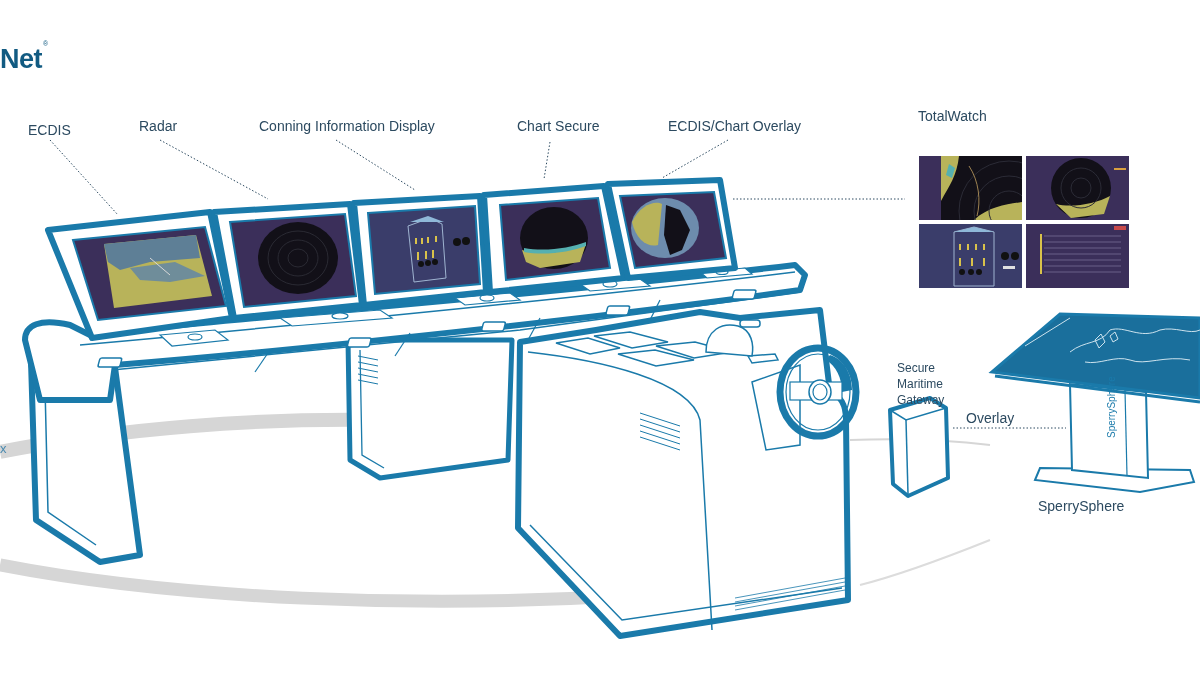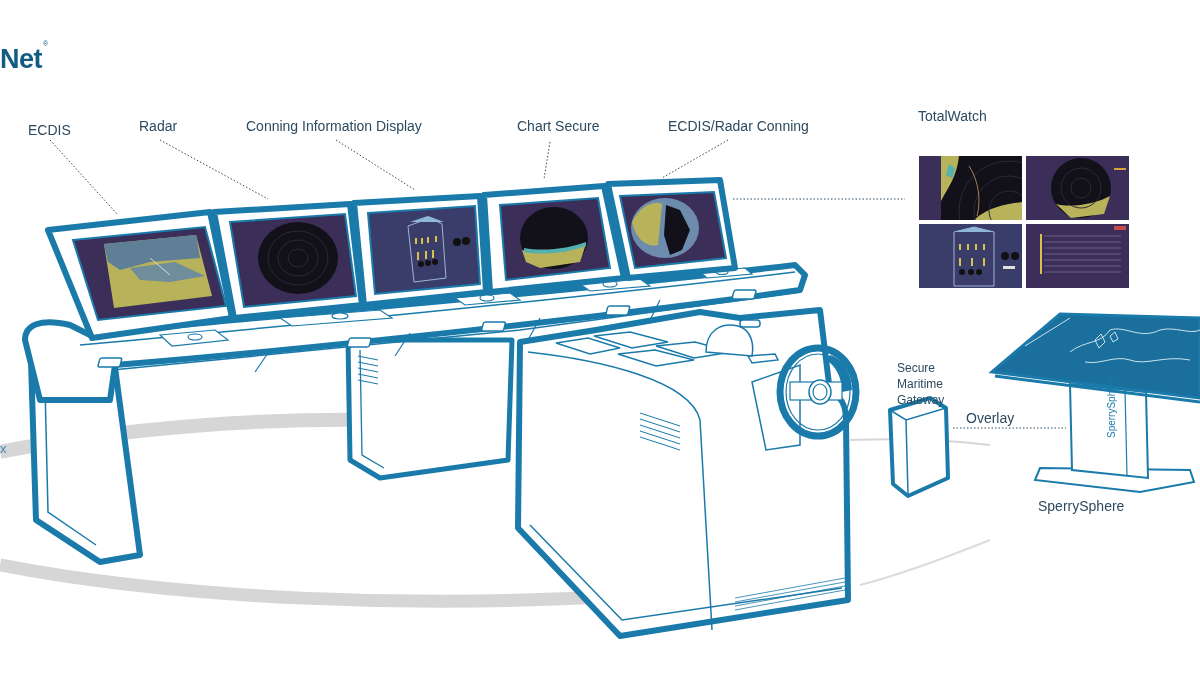--- a/index.html
+++ b/index.html
@@ -211,23 +211,23 @@
       <path d="M1070,352 C1085,340 1100,345 1110,330 C1125,325 1140,340 1160,330 C1175,326 1190,335 1200,330"></path>
       <path d="M1085,362 C1100,365 1115,355 1130,360 C1145,366 1165,355 1190,360"></path>
       <path d="M1095,340 l6,-6 l4,8 l-6,6 z"></path>
       <path d="M1110,336 l5,-4 l3,7 l-5,3 z"></path>
     </g>
   </g>
 </svg>
 
 <div class="label" style="left:28px; top:122px;">ECDIS</div>
 <div class="label" style="left:139px; top:118px;">Radar</div>
-<div class="label" style="left:246px; top:118px;">Conning Information Display</div>
+<div class="label" style="left:259px; top:118px;">Conning Information Display</div>
 <div class="label" style="left:517px; top:118px;">Chart Secure</div>
-<div class="label" style="left:668px; top:118px;">ECDIS/Radar Conning</div>
+<div class="label" style="left:668px; top:118px;">ECDIS/Chart Overlay</div>
 <div class="label" style="left:918px; top:108px;text-align:center;">TotalWatch</div>
 
 <div class="label small" style="left:897px; top:360px;">
   <div>Secure</div>
   <div>Maritime</div>
   <div>Gateway</div>
 </div>
 <div class="label" style="left:966px; top:410px;">Overlay</div>
 <div class="label" style="left:1038px; top:498px;">SperrySphere</div>
 <div class="label" style="left:1106px; top:438px; font-size:10px; color:#1a7aaa; transform:rotate(-90deg); transform-origin:left top;">SperrySphere</div>

